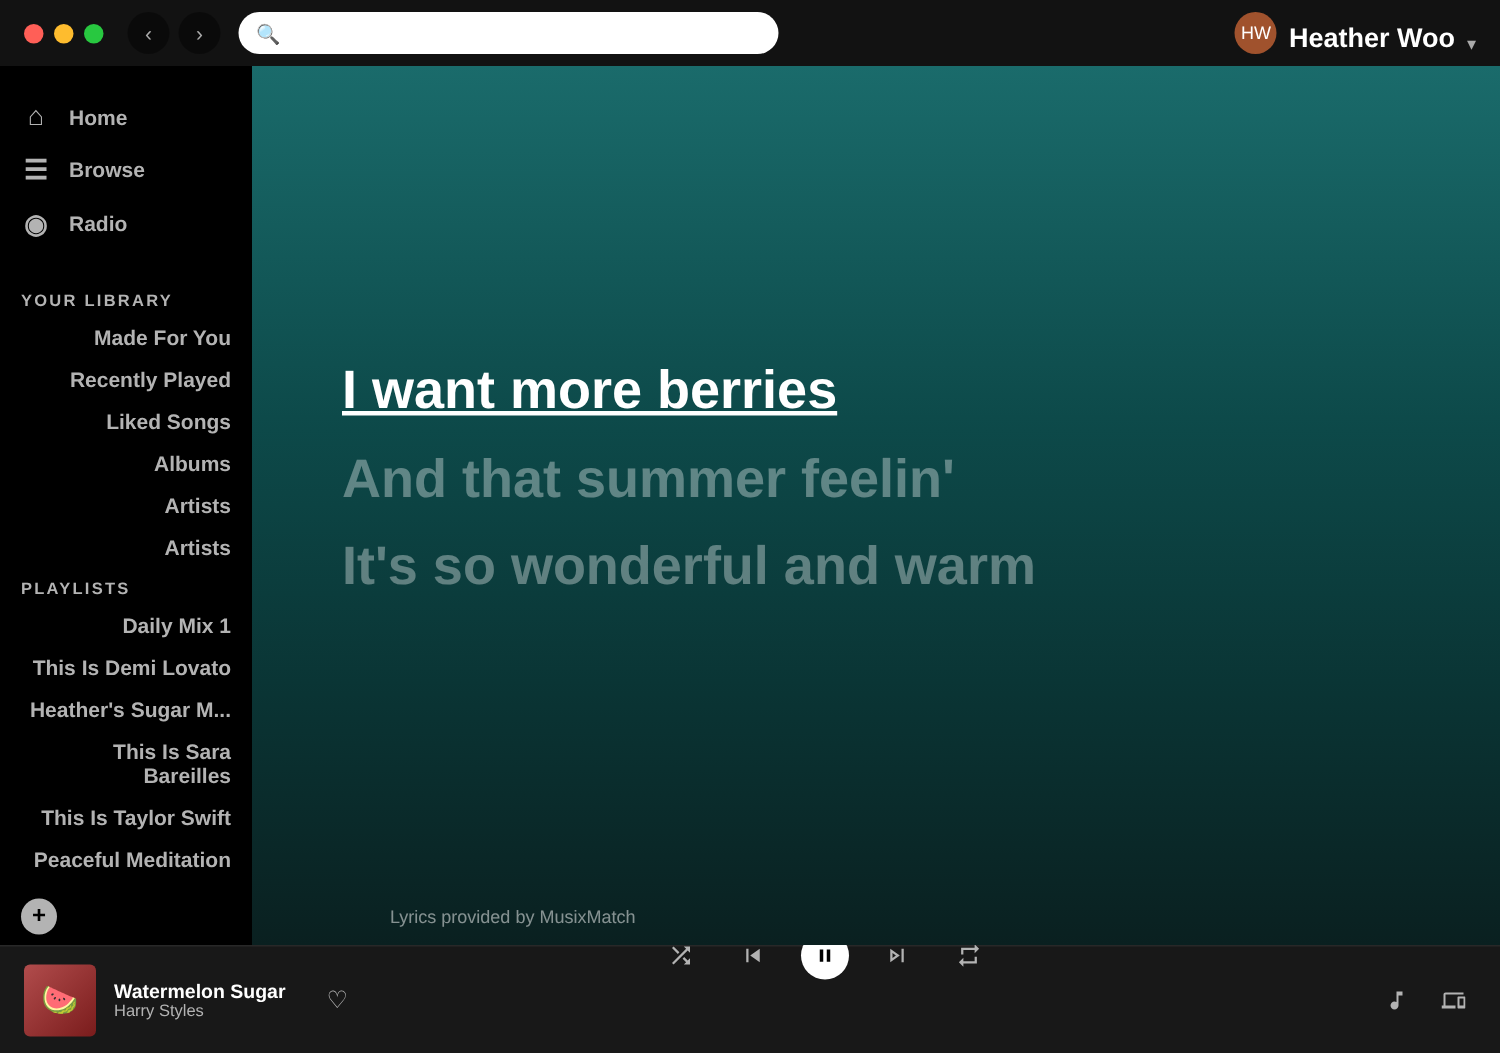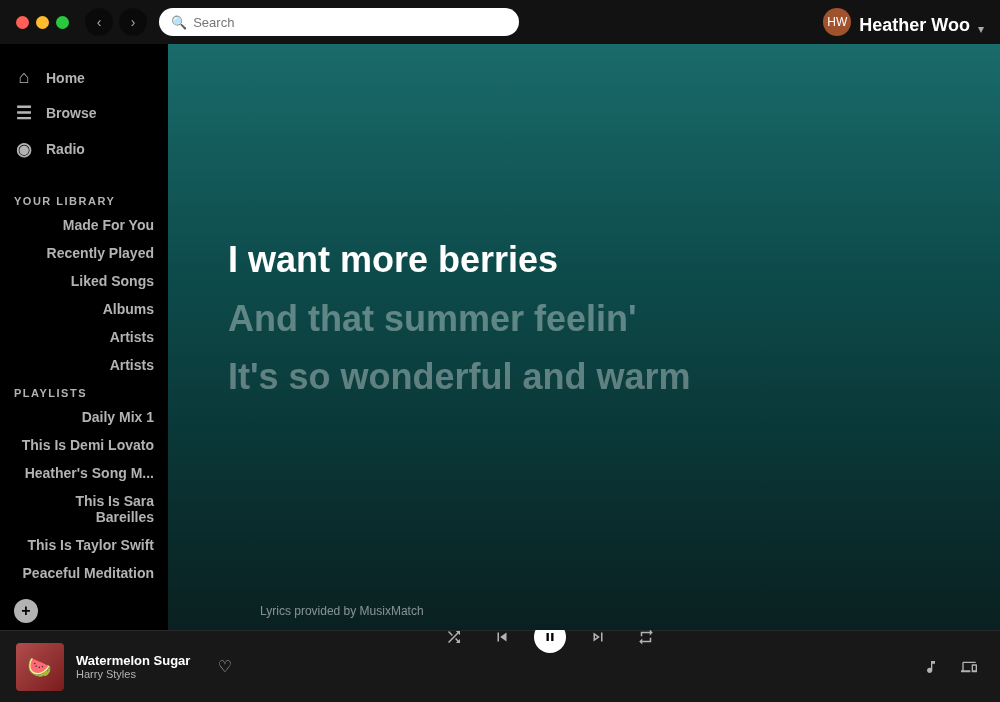--- a/index.html
+++ b/index.html
@@ -200,20 +200,21 @@
       justify-content: center;
     }
     .lyric-line {
       font-size: 36px;
       font-weight: 700;
       line-height: 1.4;
       margin-bottom: 8px;
     }
     .lyric-active {
       color: #fff;
+      text-decoration: underline;
     }
     .lyric-inactive {
       color: rgba(255,255,255,0.35);
     }
 
     .lyrics-credit {
       padding: 12px 92px;
       font-size: 12px;
       color: rgba(255,255,255,0.5);
     }
@@ -359,21 +360,20 @@
     <button class="wc-btn wc-close"></button>
     <button class="wc-btn wc-min"></button>
     <button class="wc-btn wc-max"></button>
   </div>
   <div class="nav-arrows">
     <button class="nav-btn">‹</button>
     <button class="nav-btn">›</button>
   </div>
   <div class="search-bar">
     <span class="search-icon-wrap">🔍</span>
-    <input class="search-input" type="text" placeholder="Search" style="">
   </div>
   <div class="user-area">
     <div class="user-avatar">
       <span>HW</span>
     </div>
     <span class="user-name">Heather Woo</span>
     <span class="chevron-down">▾</span>
   </div>
 </div>
 
@@ -399,21 +399,21 @@
     <a class="sidebar-link">Made For You</a>
     <a class="sidebar-link">Recently Played</a>
     <a class="sidebar-link">Liked Songs</a>
     <a class="sidebar-link">Albums</a>
     <a class="sidebar-link">Artists</a>
     <a class="sidebar-link">Artists</a>
 
     <div class="sidebar-section-title">PLAYLISTS</div>
     <a class="sidebar-link">Daily Mix 1</a>
     <a class="sidebar-link">This Is Demi Lovato</a>
-    <a class="sidebar-link">Heather's Song M...</a>
+    <a class="sidebar-link">Heather's Sugar M...</a>
     <a class="sidebar-link">This Is Sara Bareilles</a>
     <a class="sidebar-link">This Is Taylor Swift</a>
     <a class="sidebar-link">Peaceful Meditation</a>
 
     <div class="new-playlist-btn">
       <div class="plus-circle">+</div>
 
     </div>
   </div>
 

